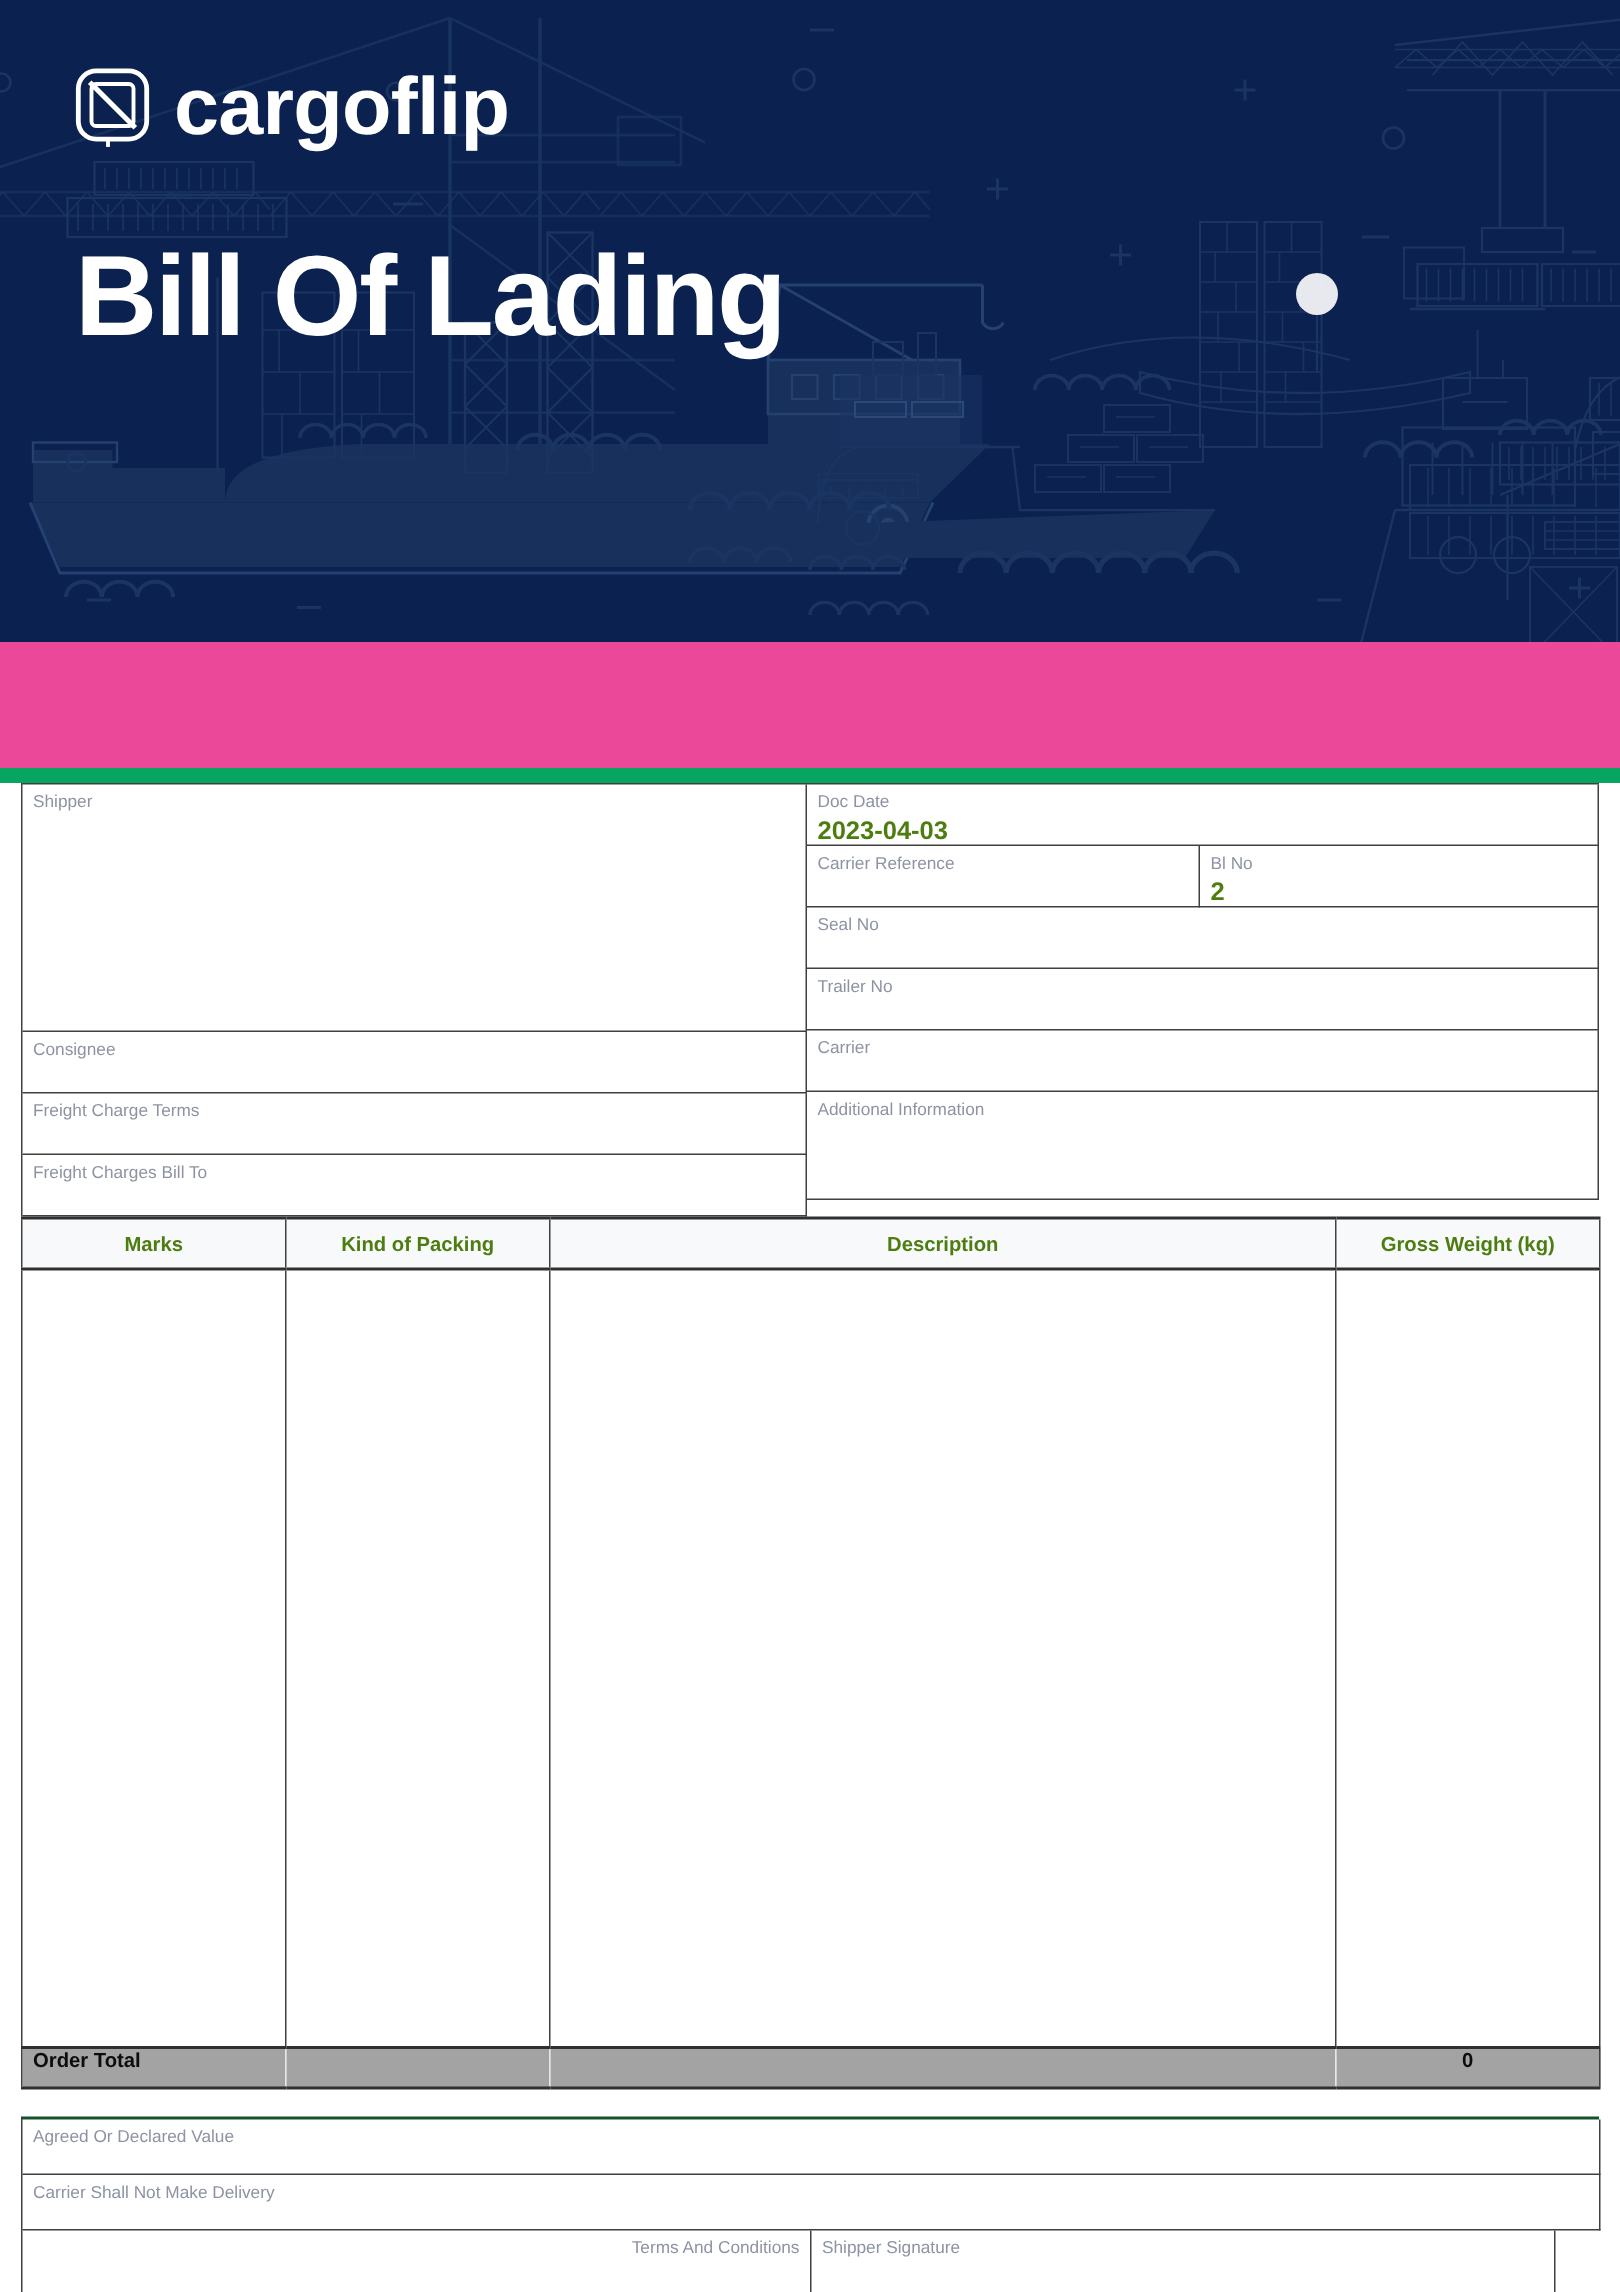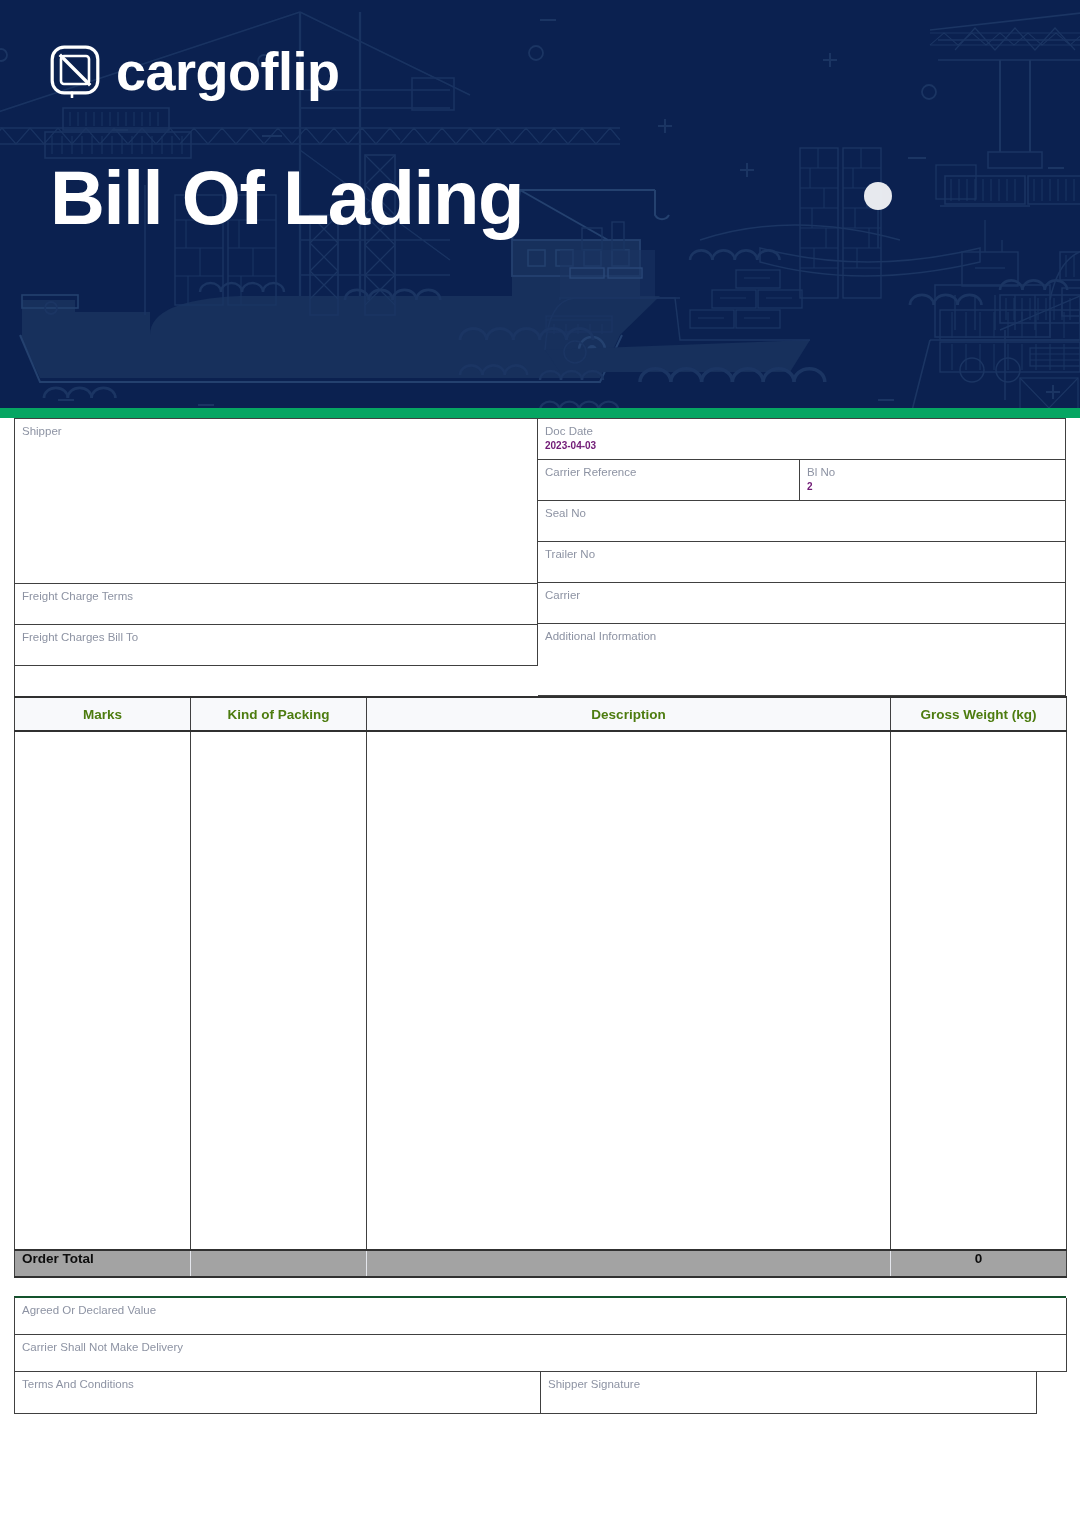--- a/index.html
+++ b/index.html
@@ -9,21 +9,21 @@
     height: 1528px;
     background: #ffffff;
     font-family: "Liberation Sans", sans-serif;
     overflow: hidden;
   }
 
   
   .hero {
     position: relative;
     width: 1080px;
-    height: 408px;
+    height: 512px;
     background: #ec4899;
     overflow: hidden;
   }
   .hero-art {
     position: absolute;
     inset: 0;
     width: 1080px;
     height: 428px;
     pointer-events: none;
   }
@@ -95,22 +95,22 @@
     font-weight: 400;
     white-space: nowrap;
   }
   .flabel {
     color: #8d93a3;
     font-size: 11.5px;
     line-height: 1.25;
     display: block;
   }
   .fvalue {
-    color: #701a75;
-    font-size: 10px;
+    color: #4d7c0f;
+    font-size: 17px;
     font-weight: 600;
     line-height: 1.3;
     display: block;
     margin-top: 1px;
   }
 
   
   .top-grid {
     display: flex;
     border-top: 1px solid #404040;
@@ -186,21 +186,21 @@
     margin-top: 18px;
     border-top: 2px solid #14532d;
     border-left: 1px solid #404040;
   }
   .h-declared { height: 37px; }
   .h-nodeliv  { height: 37px; }
   .h-terms2   { height: 42px; }
   .full { width: 1052px; }
 
   .row2b { display: flex; }
-  .row2b > .cell:first-child { width: 526px; }
+  .row2b > .cell:first-child { width: 526px; text-align: right; }
   .row2b > .cell:last-child  { width: 496px; }
 </style>
 </head>
 <body>
 
 <div class="hero">
 
   <svg class="hero-art" viewBox="0 0 1080 428" preserveAspectRatio="xMidYMid slice" aria-hidden="true">
     <defs>
       <g id="wavelet">
@@ -481,20 +481,24 @@
 <div class="green-bar"></div>
 
 <div class="doc">
 
 
   <div class="top-grid">
 
     <div class="top-left">
       <div class="cell h-shipper">
         <span class="flabel">Shipper</span>
+        <span class="fvalue"></span>
+      </div>
+      <div class="cell h-consign">
+        <span class="flabel">Consignee</span>
         <span class="fvalue"></span>
       </div>
       <div class="cell h-terms">
         <span class="flabel">Freight Charge Terms</span>
         <span class="fvalue"></span>
       </div>
       <div class="cell h-billto">
         <span class="flabel">Freight Charges Bill To</span>
         <span class="fvalue"></span>
       </div>

